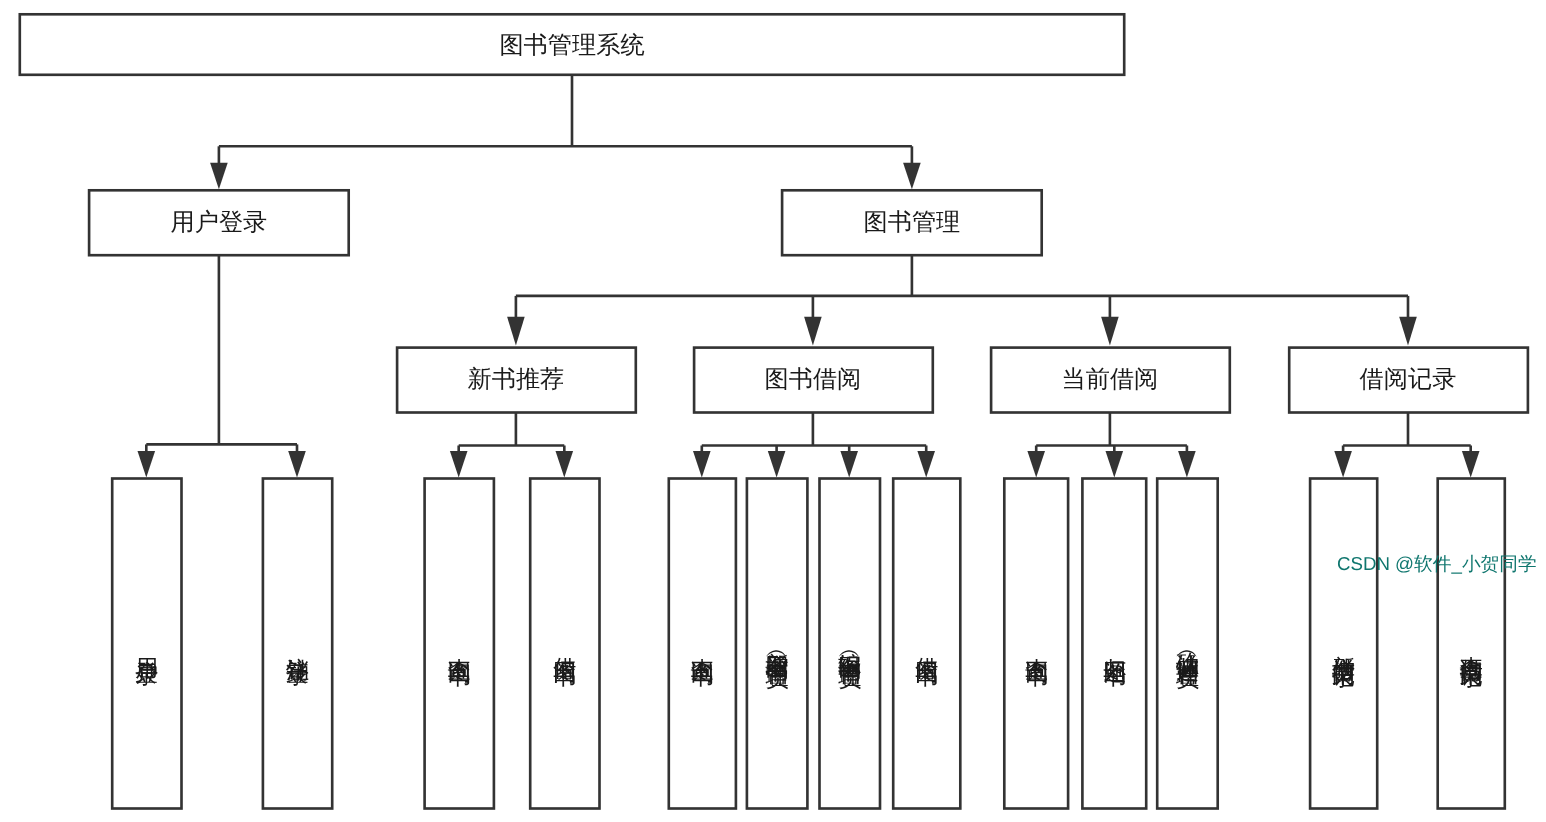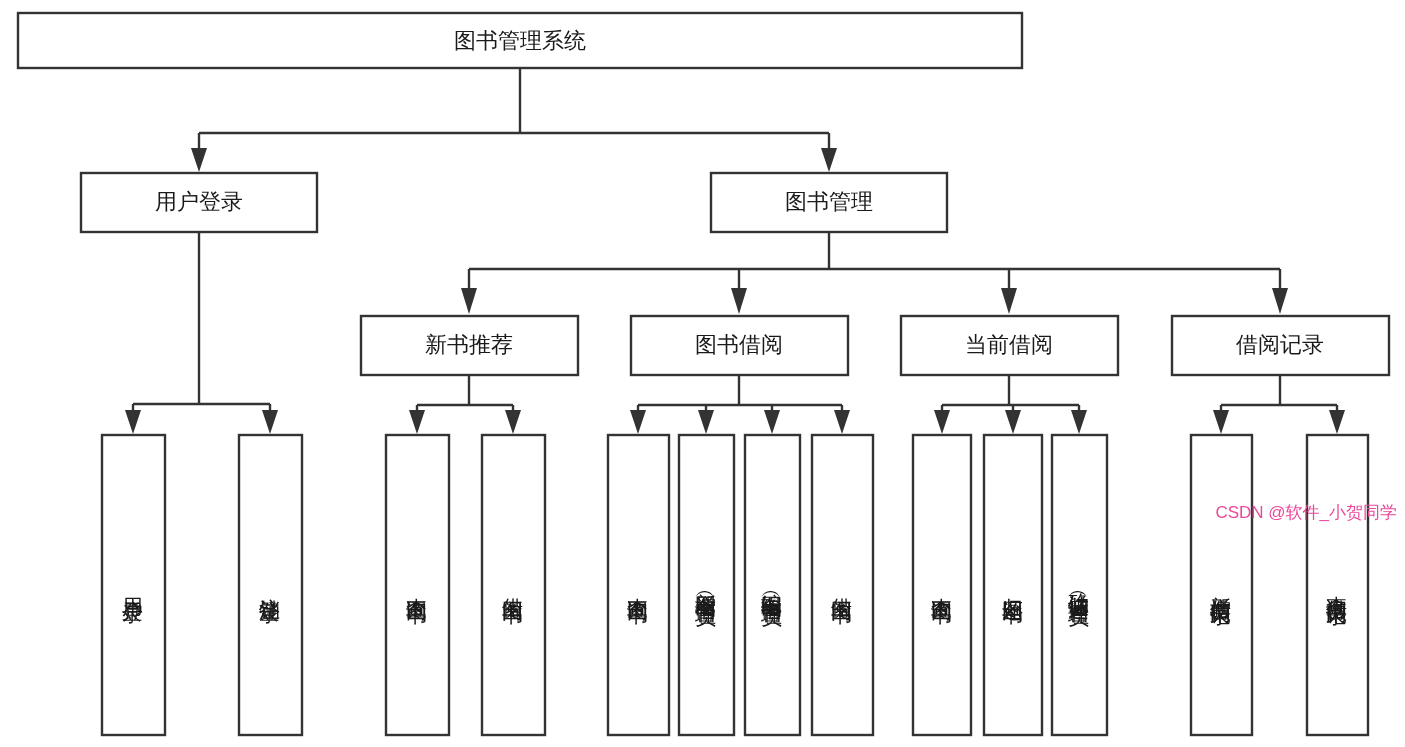--- a/index.html
+++ b/index.html
@@ -56,21 +56,21 @@
     text-anchor: middle;
     writing-mode: vertical-rl;
     letter-spacing: 2px;
   }
   .watermark-text {
     position: absolute;
     right: 8px;
     bottom: 6px;
     font-family: "Liberation Sans", "DejaVu Sans", sans-serif;
     font-size: 17px;
-    color: #ec4899;
+    color: #0f766e;
     white-space: nowrap;
     user-select: none;
   }
 </style>
 </head>
 <body>
 
 <div id="diagram-root">
 
   <svg id="tree-svg" viewBox="0 0 1405 747">

